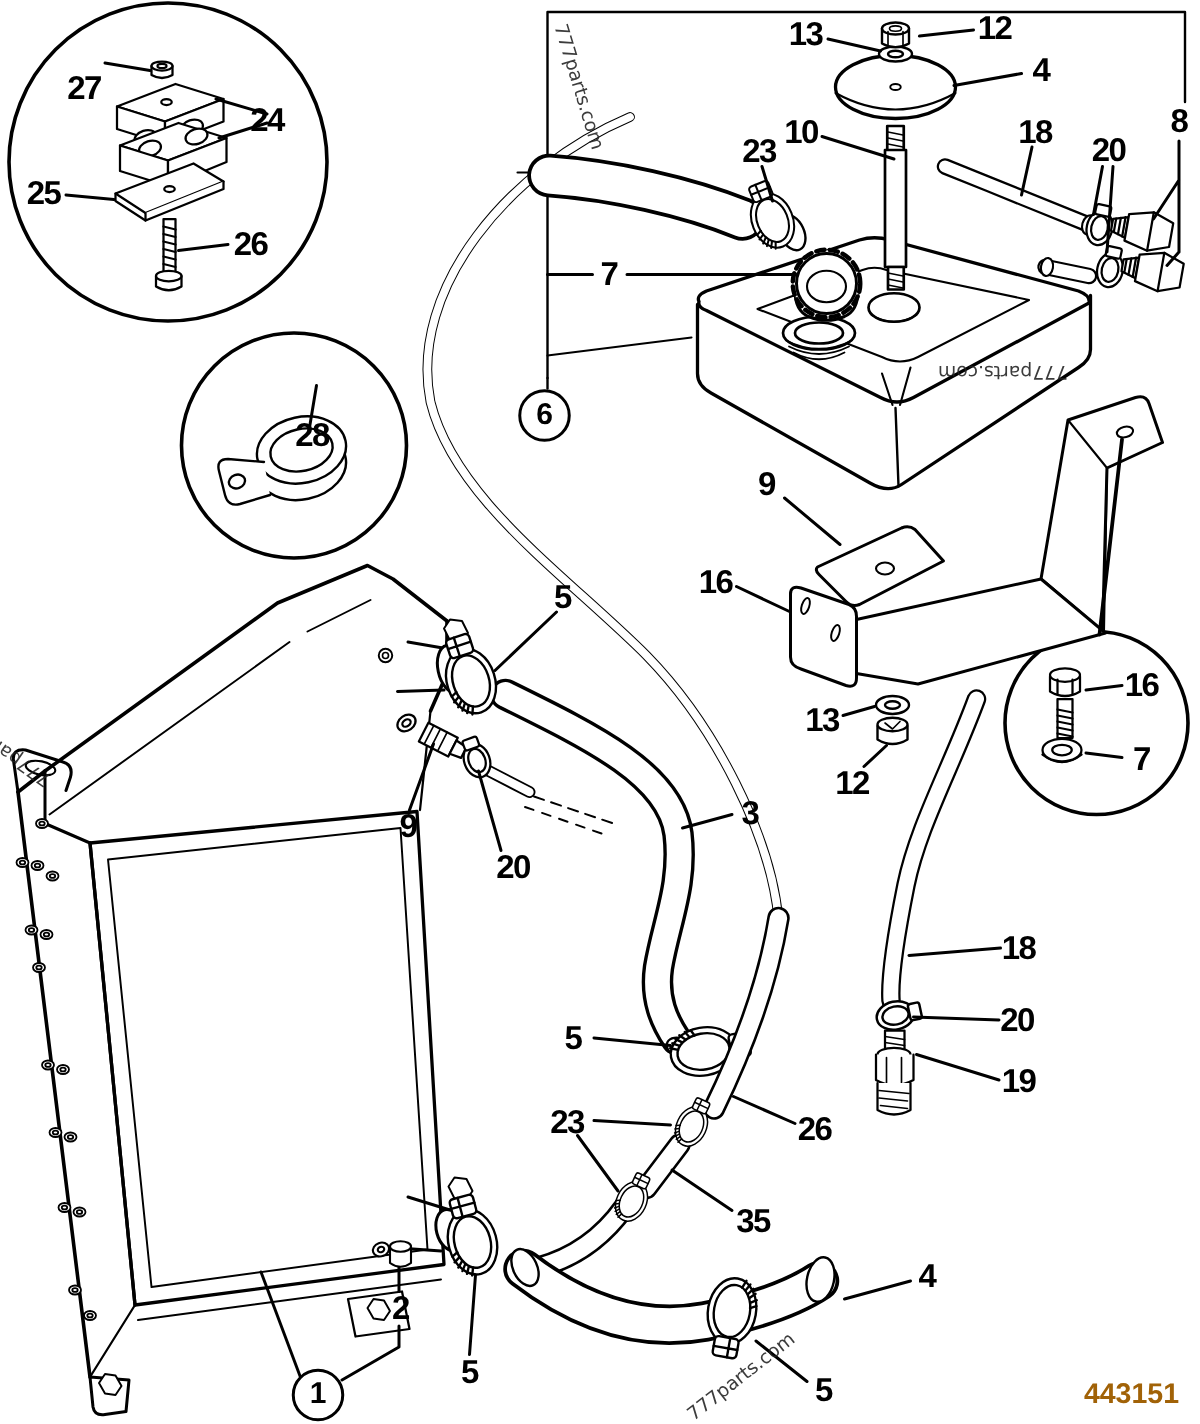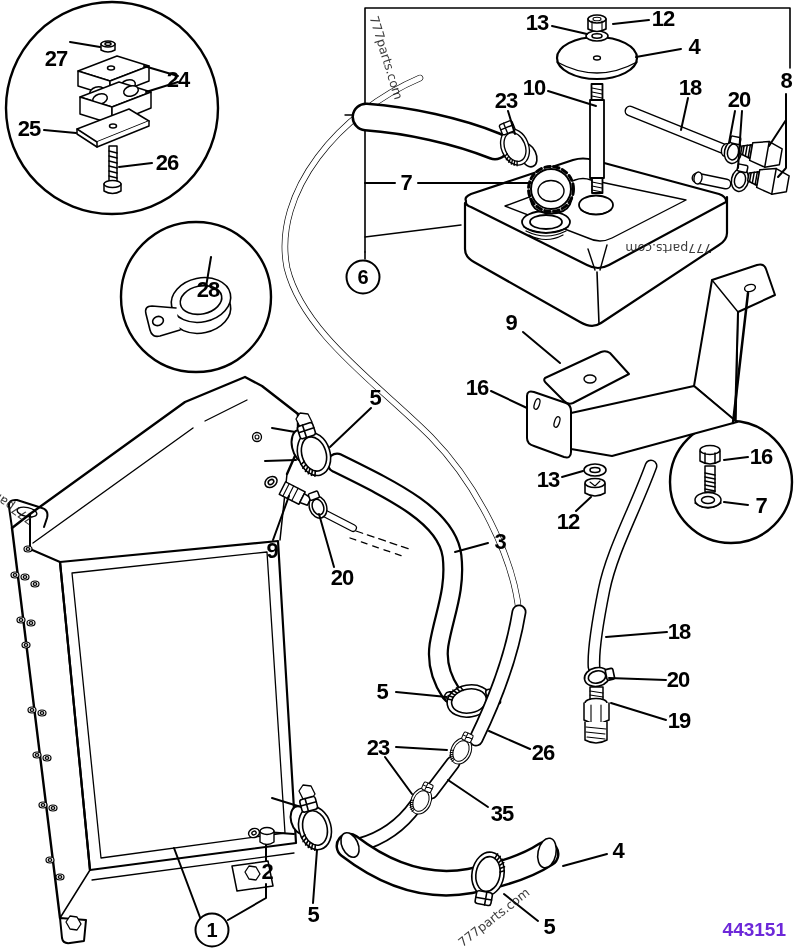--- a/index.html
+++ b/index.html
@@ -7,21 +7,21 @@
          font-family:"Liberation Sans",sans-serif;}
   .stage svg{position:absolute;left:0;top:0;}
   #labels,#marks{position:absolute;left:0;top:0;width:800px;height:949px;pointer-events:none;}
   .callout{position:absolute;transform:translate(-50%,-50%);
            font:700 22px "Liberation Sans",sans-serif;color:#000;letter-spacing:-1px;white-space:nowrap;}
   .callout.circled{border:2.5px solid #000;border-radius:50%;width:31px;height:31px;
            display:flex;align-items:center;justify-content:center;font-size:20px;background:#fff;
            letter-spacing:0;}
   .watermark{position:absolute;font:400 12.5px "DejaVu Sans",sans-serif;color:#222;opacity:.88;
            white-space:nowrap;transform-origin:left top;}
-  .drawno{position:absolute;right:14px;bottom:8px;font:700 19px "Liberation Sans",sans-serif;color:#6d28d9;}
+  .drawno{position:absolute;right:14px;bottom:8px;font:700 19px "Liberation Sans",sans-serif;color:#a16207;}
 </style>
 </head>
 <body>
 
 <div class="stage">
 
 <svg width="800" height="949" viewBox="0 0 800 949">
   <defs>
     <g id="clamp" stroke="#000" fill="none" stroke-width="1.6">
       <ellipse rx="16" ry="22" fill="#fff"></ellipse>

